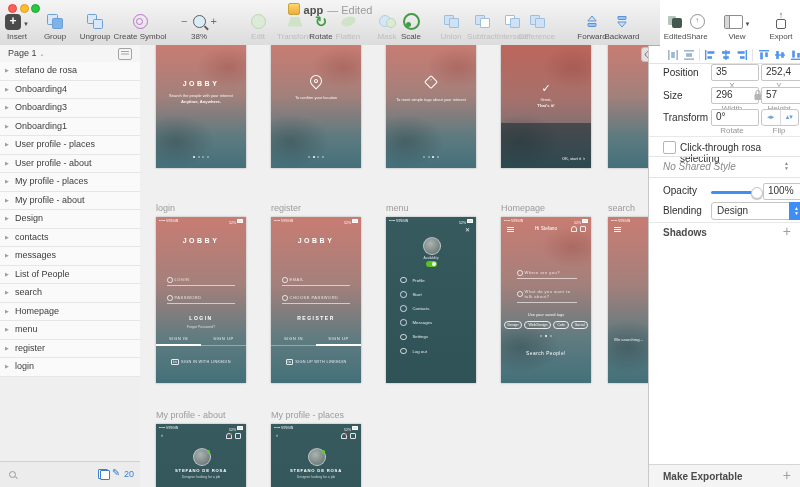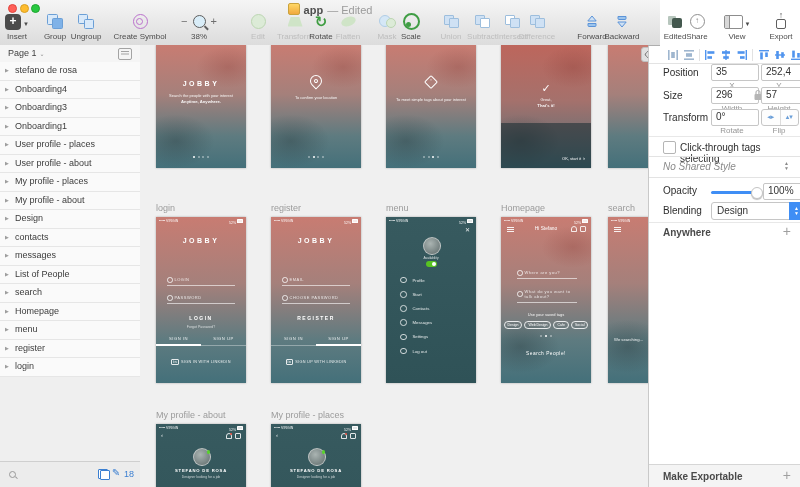--- a/index.html
+++ b/index.html
@@ -209,21 +209,21 @@
   </div>
   <div class="tbtn" style="left:40px;width:30px">
     <div class="ticon">
         <span class="i-sq">
           <i class="b1"></i>
           <i class="b2"></i>
         </span>
       </div>
     <div>Group</div>
   </div>
-  <div class="tbtn" style="left:66px;width:40px">
+  <div class="tbtn" style="left:75px;width:40px">
     <div class="ticon">
         <span class="i-sq ung">
           <i class="b1"></i>
           <i class="b2"></i>
         </span>
       </div>
     <div>Ungroup</div>
   </div>
   <div class="tbtn" style="left:106px;width:68px">
     <div class="ticon">
@@ -450,21 +450,21 @@
         <span>login</span>
       </div>
     </div>
   <div class="sfooter">
     <span class="i-mag"></span>
     <span class="i-pages">
         <i class="b1"></i>
         <i class="b2"></i>
       </span>
     <span class="i-pencil">✎</span>
-    <span class="lcount">18</span>
+    <span class="lcount">20</span>
   </div>
 </div>
 
 <div class="canvas">
 
   <div class="ab g1 photo" style="left:16px;top:0;height:123px">
     <div class="logo" style="top:35px">JOBBY</div>
     <div class="cap" style="top:48px">
       <span>Search the people with your interest</span><br><b>Anytime, Anywhere.</b>
     </div>
@@ -769,21 +769,21 @@
   <div class="ifield" style="left:62px;top:63px;width:42px">0°</div>
   <div class="flipseg" style="top:63px">
     <span>◂▸</span>
     <span>▴▾</span>
   </div>
   <div class="sublab" style="left:62px;top:80px;width:42px">Rotate</div>
   <div class="sublab" style="left:112px;top:80px;width:36px">Flip</div>
 
   <div class="hdiv" style="top:90px"></div>
   <div class="cbox" style="top:95px"></div>
-  <div class="ilab" style="left:31px;top:96px">Click-through tags selecting</div>
+  <div class="ilab" style="left:31px;top:96px">Click-through rosa selecting</div>
 
   <div class="sstyle" style="top:110px">
     <span class="txt">No Shared Style</span>
     <span class="stepper">▲<br>▼</span>
   </div>
 
   <div class="ilab" style="left:14px;top:139px">Opacity</div>
   <div class="otrack" style="top:145px"></div>
   <div class="oknob" style="left:102px;top:141px"></div>
   <div class="ifield" style="left:114px;top:137px;width:34px">100%</div>
@@ -791,20 +791,20 @@
   <div class="ilab" style="left:14px;top:159px">Blending</div>
   <div class="blendsel" style="top:156px">
     <span>Design</span>
     <span class="cap2">
         <span>▲</span>
         <span>▼</span>
       </span>
   </div>
 
   <div class="hdiv" style="top:176px"></div>
-  <div class="ilab" style="left:14px;top:181px;color:#4a4a4a;font-weight:bold">Anywhere</div>
+  <div class="ilab" style="left:14px;top:181px;color:#4a4a4a;font-weight:bold">Shadows</div>
   <div class="plus" style="top:177px">+</div>
 
   <div class="mkexp">
     <span class="txt">Make Exportable</span>
     <span class="plus" style="top:2px">+</span>
   </div>
 </div>
 
 </body></html>

